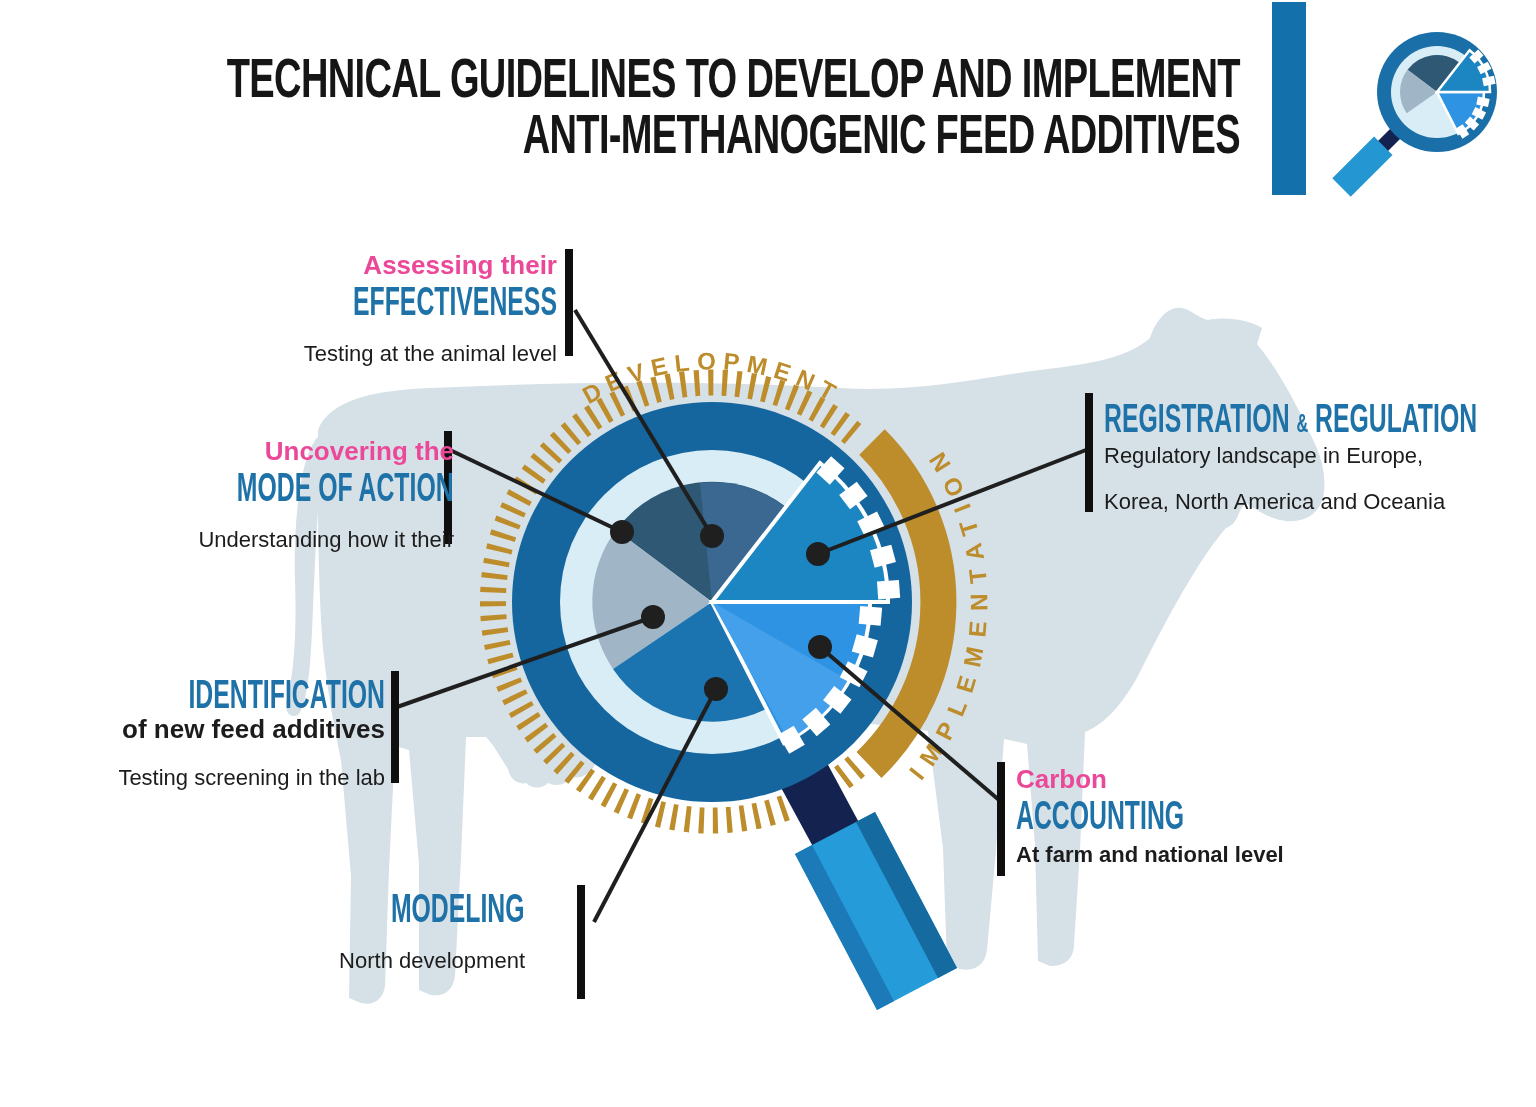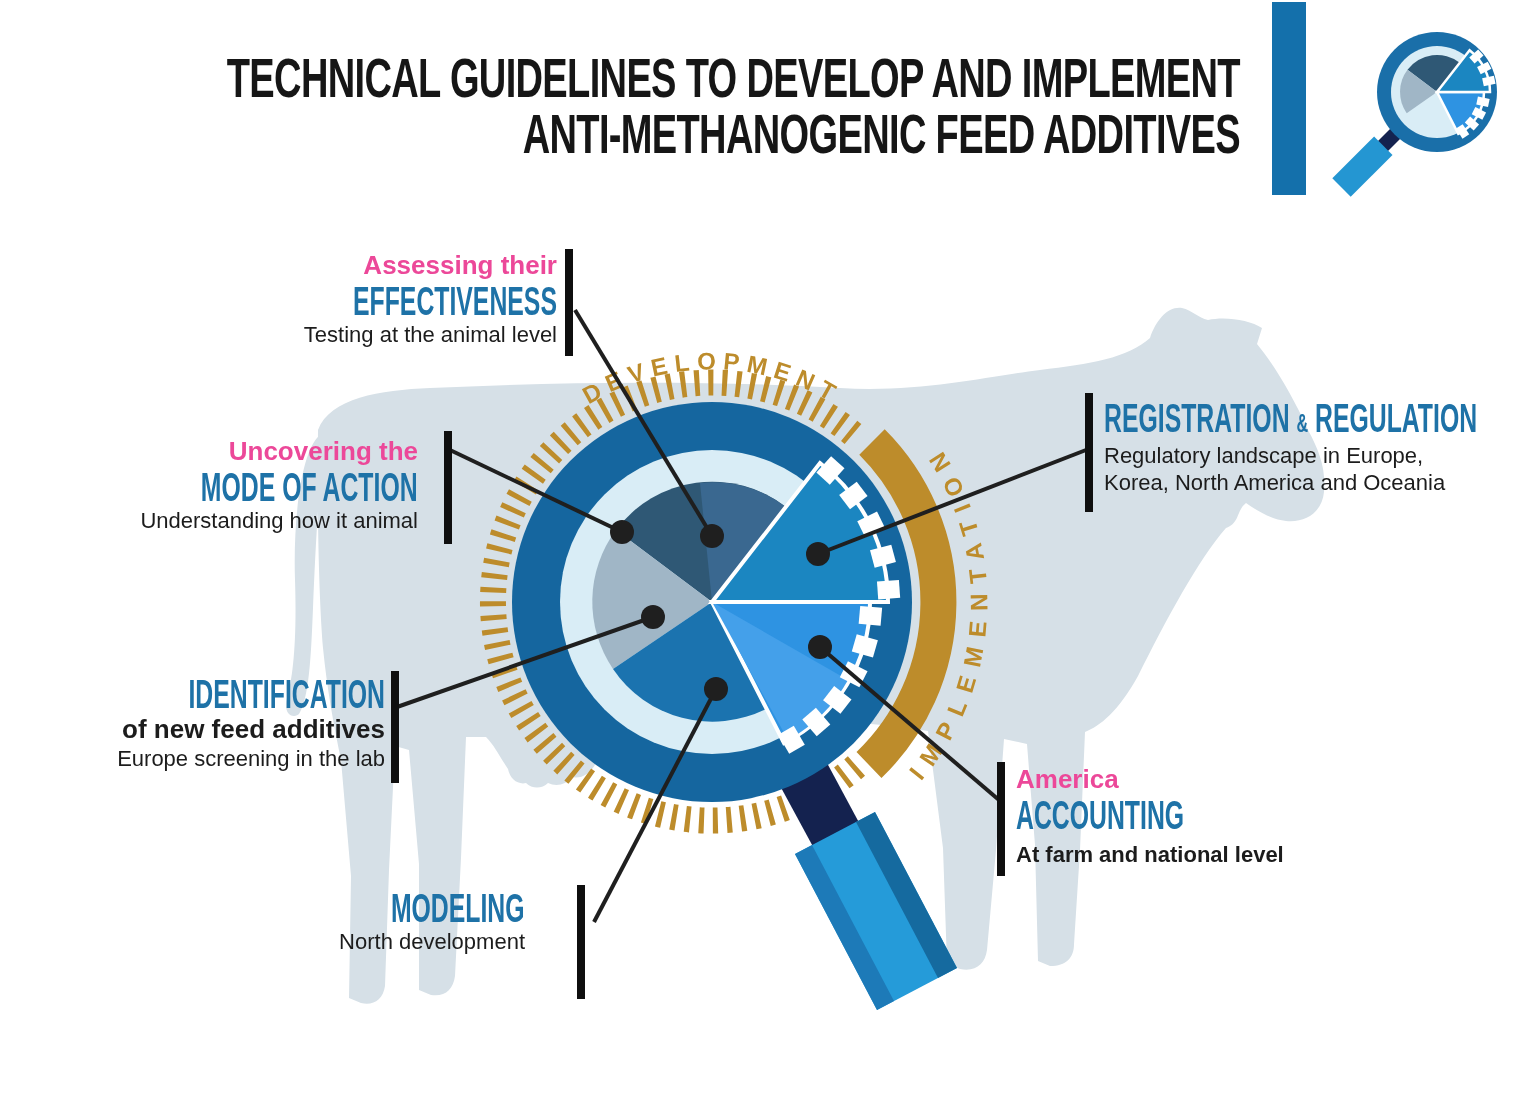--- a/index.html
+++ b/index.html
@@ -11,21 +11,21 @@
          transform-origin:100% 0;letter-spacing:-1px;}
   .callout{position:absolute;}
   .ra{text-align:right;}
   .la{text-align:left;}
   .c-intro{font-weight:bold;font-size:26px;color:#ec4899;line-height:1.18;white-space:nowrap;}
   .c-heading{font-weight:bold;font-size:40px;color:#1e72a7;line-height:1.0;white-space:nowrap;
              transform:scaleX(.62);}
   .ra .c-heading{transform-origin:100% 50%;}
   .la .c-heading{transform-origin:0 50%;}
   .c-boldsub{font-weight:bold;font-size:26px;color:#1c1c1c;line-height:1.2;white-space:nowrap;text-align:right;}
-  .c-sub{font-size:22px;color:#1c1c1c;line-height:1.24;white-space:nowrap;}
+  .c-sub{font-size:22px;color:#1c1c1c;line-height:1.24;white-space:nowrap;margin-top:19px;}
   .amp{font-size:26px;}
   .cbar{position:absolute;width:8px;background:#0f0f0f;}
 </style>
 </head>
 <body>
 
 <div id="stage">
 
 <svg id="scene" width="1536" height="1107" viewBox="0 0 1536 1107">
 
@@ -137,42 +137,42 @@
 <div class="cbar" style="left:577px;top:885px;height:114px;"></div>
 <div class="cbar" style="left:1085px;top:393px;height:119px;"></div>
 <div class="cbar" style="left:997px;top:762px;height:114px;"></div>
 
 <div class="callout ra" style="right:979px;top:250px;">
   <div class="c-intro">Assessing their</div>
   <div class="c-heading">EFFECTIVENESS</div>
   <div class="c-sub">Testing at the animal level</div>
 </div>
 
-<div class="callout ra" style="right:1118px;top:436px;">
+<div class="callout ra" style="right:1082px;top:436px;">
   <div class="c-intro">Uncovering the</div>
   <div class="c-heading">MODE OF ACTION</div>
-  <div class="c-sub">Understanding how it animal</div>
+  <div class="c-sub">Understanding how it their</div>
 </div>
 
 <div class="callout ra" style="right:1151px;top:674px;">
   <div class="c-heading">IDENTIFICATION</div>
   <div class="c-boldsub">of new feed additives</div>
-  <div class="c-sub">Europe screening in the lab</div>
+  <div class="c-sub">Testing screening in the lab</div>
 </div>
 
 <div class="callout ra" style="right:1011px;top:888px;">
   <div class="c-heading">MODELING</div>
   <div class="c-sub">North development</div>
 </div>
 
 <div class="callout la" style="left:1104px;top:398px;">
   <div class="c-heading"><span>REGISTRATION</span> <span class="amp">&amp;</span> <span>REGULATION</span></div>
   <div class="c-sub" style="margin-top:4px;">Regulatory landscape in Europe,</div>
   <div class="c-sub">Korea, North America and Oceania</div>
 </div>
 
 <div class="callout la" style="left:1016px;top:764px;">
-  <div class="c-intro">America</div>
+  <div class="c-intro">Carbon</div>
   <div class="c-heading">ACCOUNTING</div>
   <div class="c-sub" style="margin-top:6px;font-weight:bold;">At farm and national level</div>
 </div>
 
 </div>
 
 </body></html>

